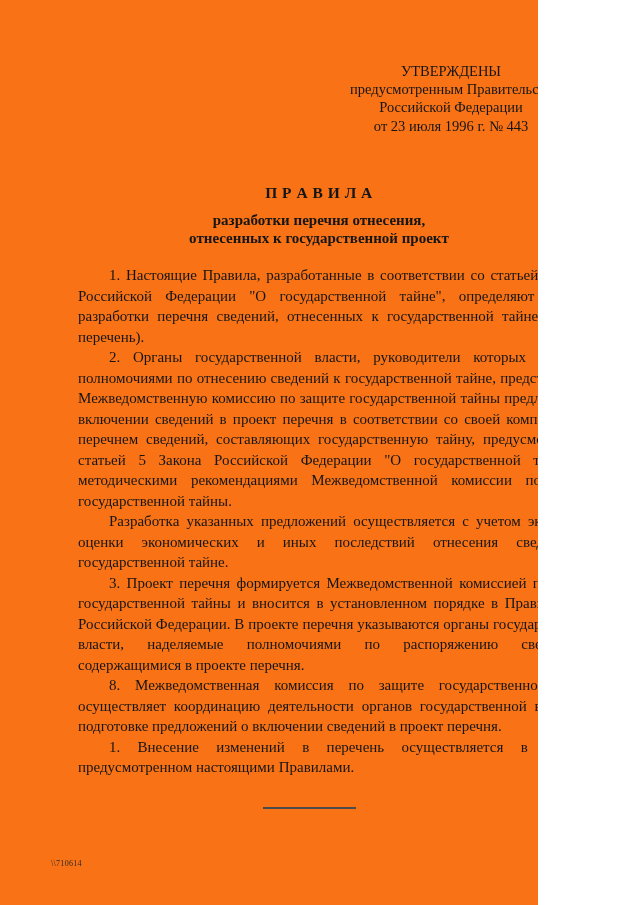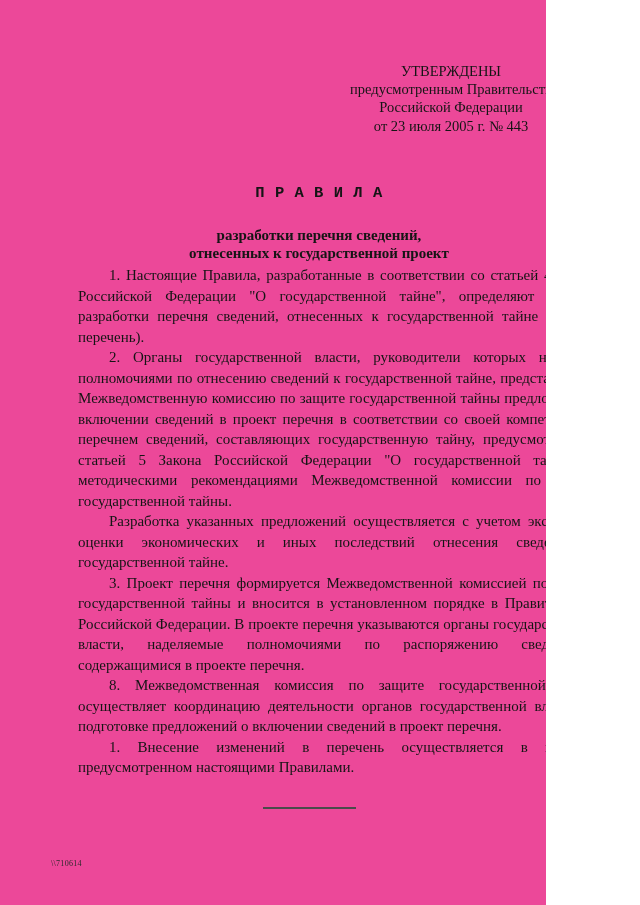--- a/index.html
+++ b/index.html
@@ -4,25 +4,24 @@
 <style>
   html, body {
     margin: 0;
     padding: 0;
     background: #ffffff;
   }
   .page {
     position: relative;
     width: 538px;
     height: 905px;
-    background: #ec4899;
+    background: #f97316;
     font-family: "Liberation Serif", serif;
     color: #151515;
     overflow: hidden;
-    padding-left: 8px;
   }
   .approval {
     position: absolute;
     top: 62px;
     left: 350px;
     width: 202px;
     text-align: center;
     font-size: 14.5px;
     line-height: 18.2px;
     white-space: nowrap;
@@ -31,22 +30,21 @@
     position: absolute;
     top: 184px;
     left: 58px;
     width: 522px;
     text-align: center;
     font-weight: bold;
   }
   .title-main {
     font-size: 15.5px;
     letter-spacing: 0.5px;
-    margin-bottom: 25px;
-    font-family: Liberation Mono, monospace;
+    margin-bottom: 10px;
   }
   .title-sub {
     font-size: 15px;
     line-height: 17.7px;
   }
   .doc-body {
     position: absolute;
     top: 265px;
     left: 58px;
     width: 522px;
@@ -78,26 +76,26 @@
 </style>
 </head>
 <body>
 
 <div class="page">
 
   <div class="approval">
     <div>УТВЕРЖДЕНЫ</div>
     <div>предусмотренным Правительства</div>
     <div>Российской Федерации</div>
-    <div>от 23 июля 2005 г. № 443</div>
+    <div>от 23 июля 1996 г. № 443</div>
   </div>
 
   <div class="title-block">
     <div class="title-main">П Р А В И Л А</div>
-    <div class="title-sub">разработки перечня сведений,</div>
+    <div class="title-sub">разработки перечня отнесения,</div>
     <div class="title-sub">отнесенных к государственной проект</div>
   </div>
 
   <div class="doc-body">
     <p>1. Настоящие Правила, разработанные в соответствии со статьей 4 Закона Российской Федерации "О государственной тайне", определяют порядок разработки перечня сведений, отнесенных к государственной тайне (далее - перечень).</p>
     <p>2. Органы государственной власти, руководители которых наделены полномочиями по отнесению сведений к государственной тайне, представляют в Межведомственную комиссию по защите государственной тайны предложения о включении сведений в проект перечня в соответствии со своей компетенцией, перечнем сведений, составляющих государственную тайну, предусмотренным статьей 5 Закона Российской Федерации "О государственной тайне", и методическими рекомендациями Межведомственной комиссии по защите государственной тайны.</p>
     <p>Разработка указанных предложений осуществляется с учетом экспертной оценки экономических и иных последствий отнесения сведений к государственной тайне.</p>
     <p>3. Проект перечня формируется Межведомственной комиссией по защите государственной тайны и вносится в установленном порядке в Правительство Российской Федерации. В проекте перечня указываются органы государственной власти, наделяемые полномочиями по распоряжению сведениями, содержащимися в проекте перечня.</p>
     <p>8. Межведомственная комиссия по защите государственной тайны осуществляет координацию деятельности органов государственной власти по подготовке предложений о включении сведений в проект перечня.</p>
     <p>1. Внесение изменений в перечень осуществляется в порядке, предусмотренном настоящими Правилами.</p>

